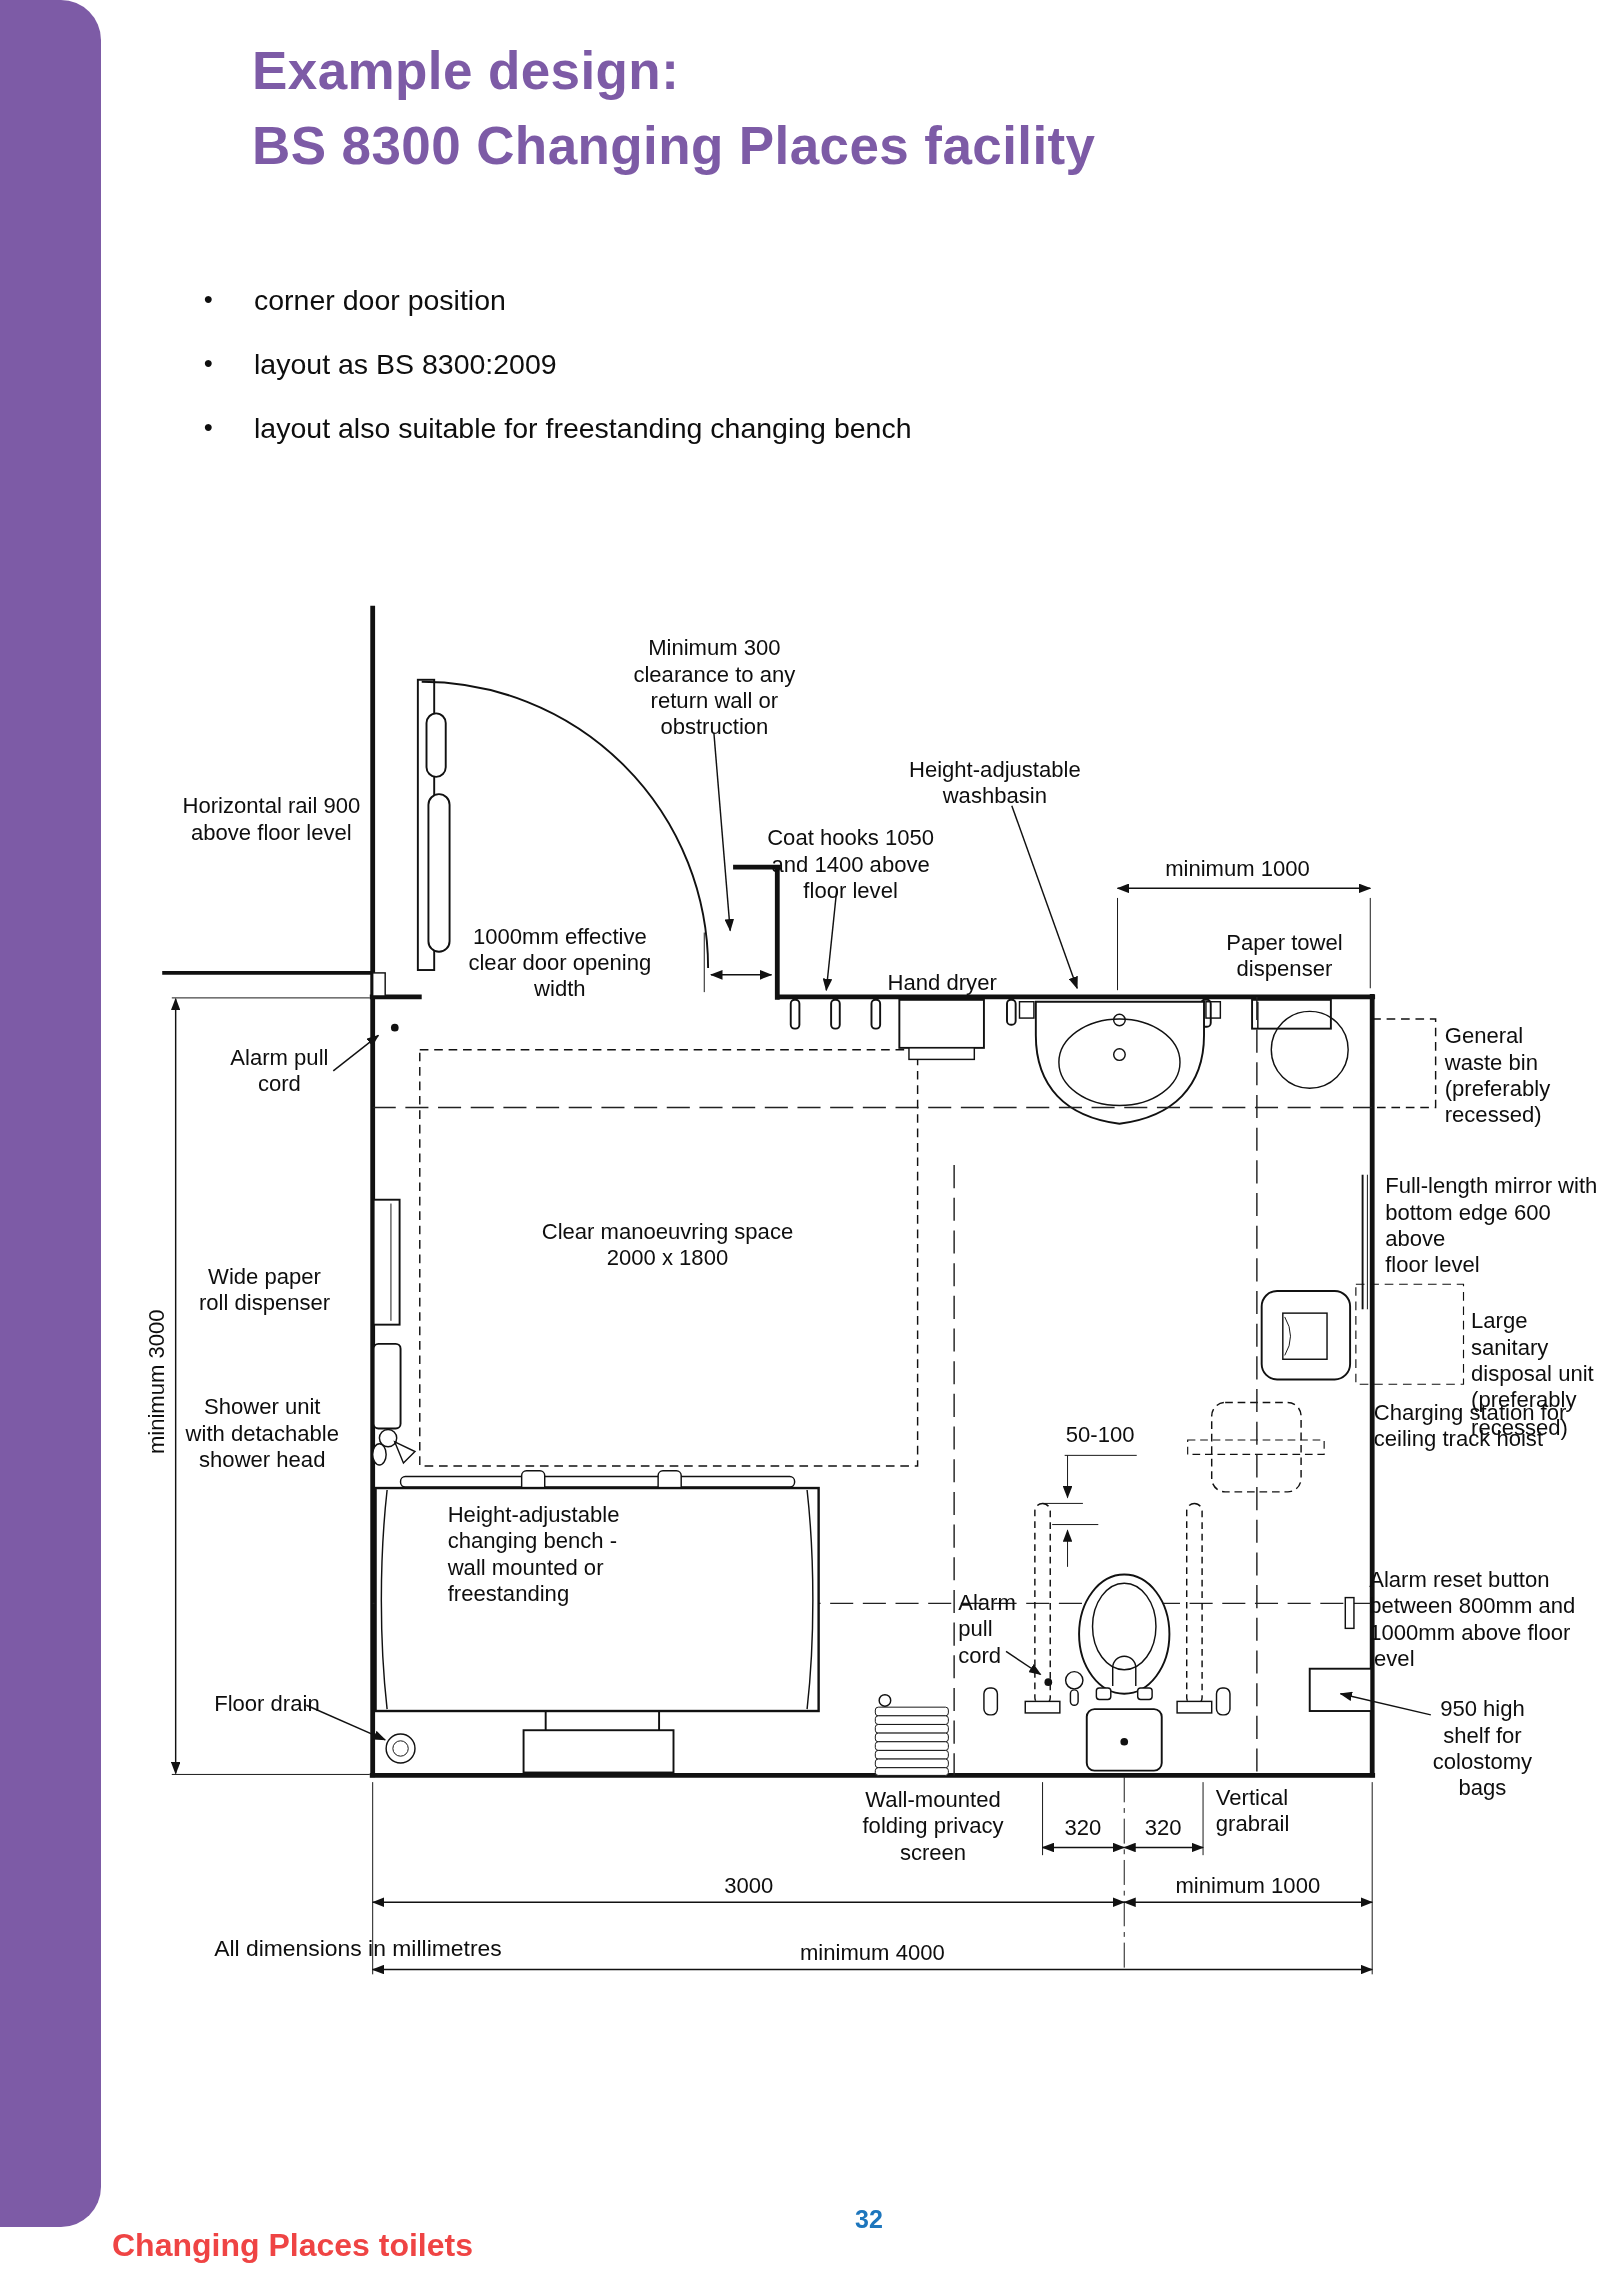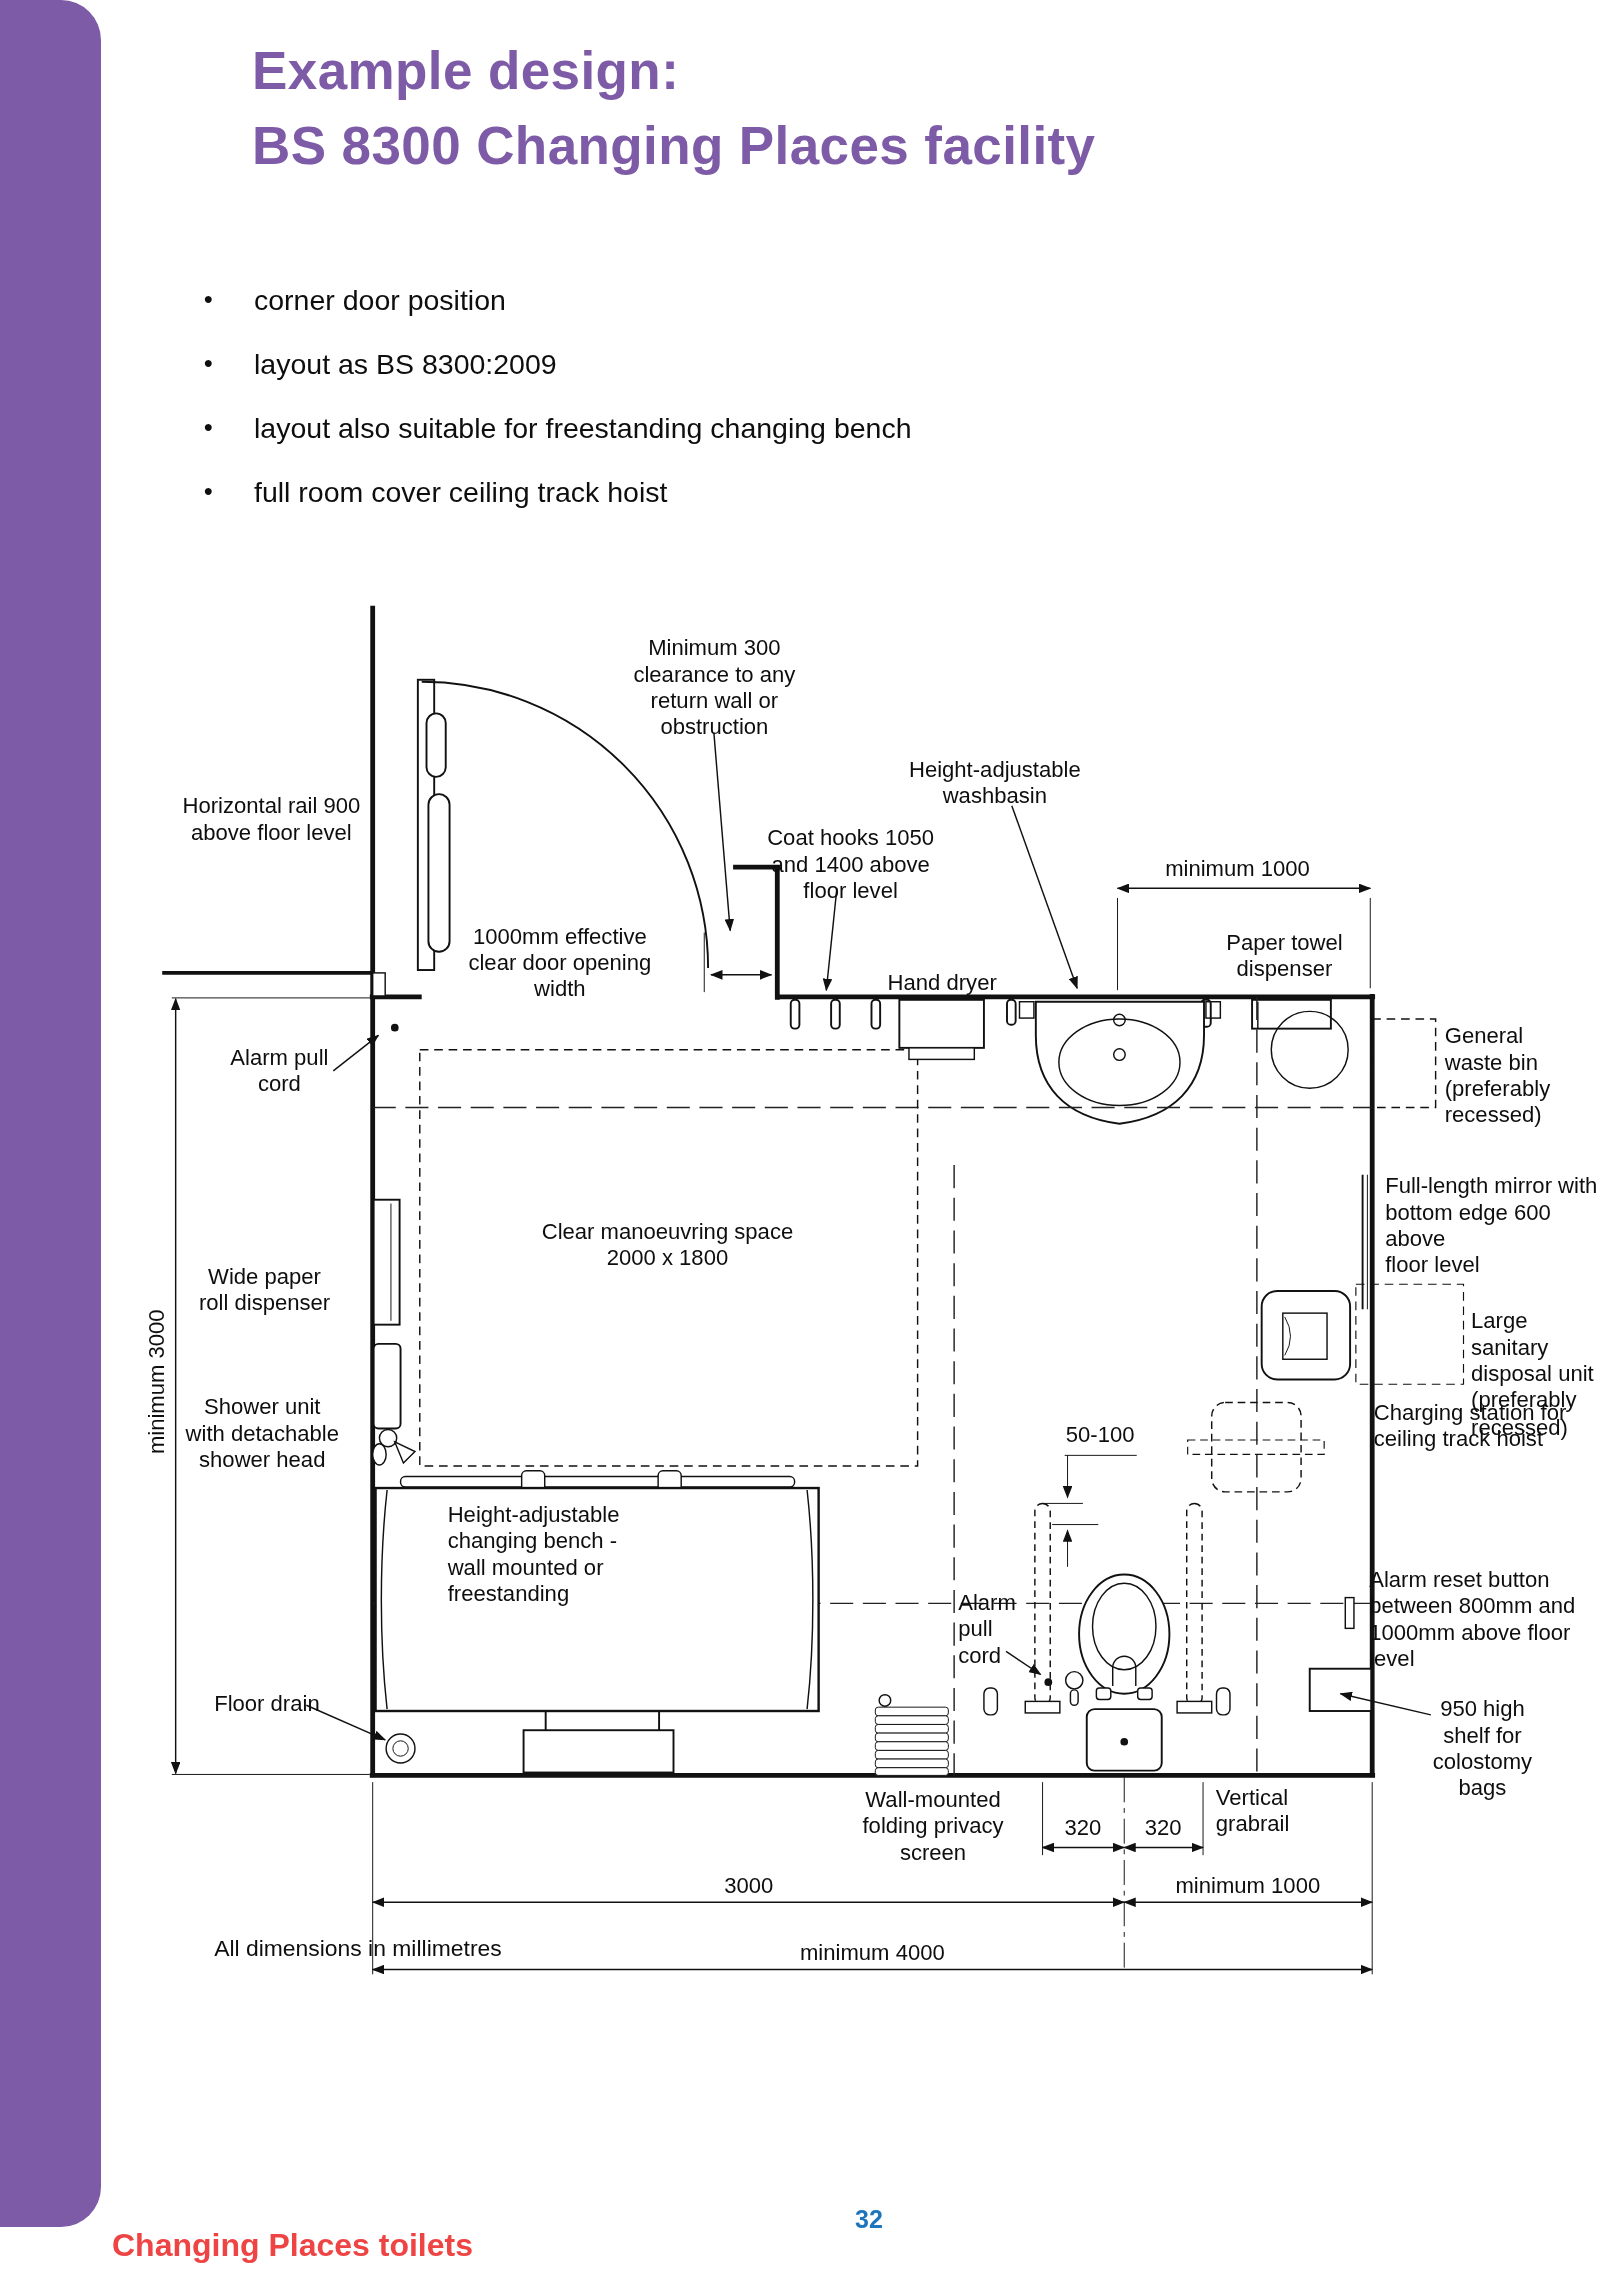--- a/index.html
+++ b/index.html
@@ -26,21 +26,20 @@
 
 <div class="sidebar" id="sidebar" style="background: rgb(125, 91, 166);"></div>
 
 <div class="title t1 ttl" style="color: rgb(125, 91, 166);">Example design:</div>
 <div class="title t2 ttl" style="color: rgb(125, 91, 166);">BS 8300 Changing Places facility</div>
 
 <div class="bullets">
   <div class="bullet">corner door position</div>
   <div class="bullet">layout as BS 8300:2009</div>
   <div class="bullet">layout also suitable for freestanding changing bench</div>
-  <div class="bullet">full room cover ceiling track hoist</div>
 </div>
 
 <div class="stage">
 <svg width="1298" height="1246" viewBox="0 0 1546 1484" fill="none" stroke="#111">
   <defs>
     <marker id="ae" markerWidth="13" markerHeight="10" refX="12" refY="5" orient="auto" markerUnits="userSpaceOnUse">
       <path d="M0,0 L13,5 L0,10 z" fill="#111" stroke="none"></path>
     </marker>
     <marker id="as" markerWidth="13" markerHeight="10" refX="1" refY="5" orient="auto" markerUnits="userSpaceOnUse">
       <path d="M13,0 L0,5 L13,10 z" fill="#111" stroke="none"></path>

